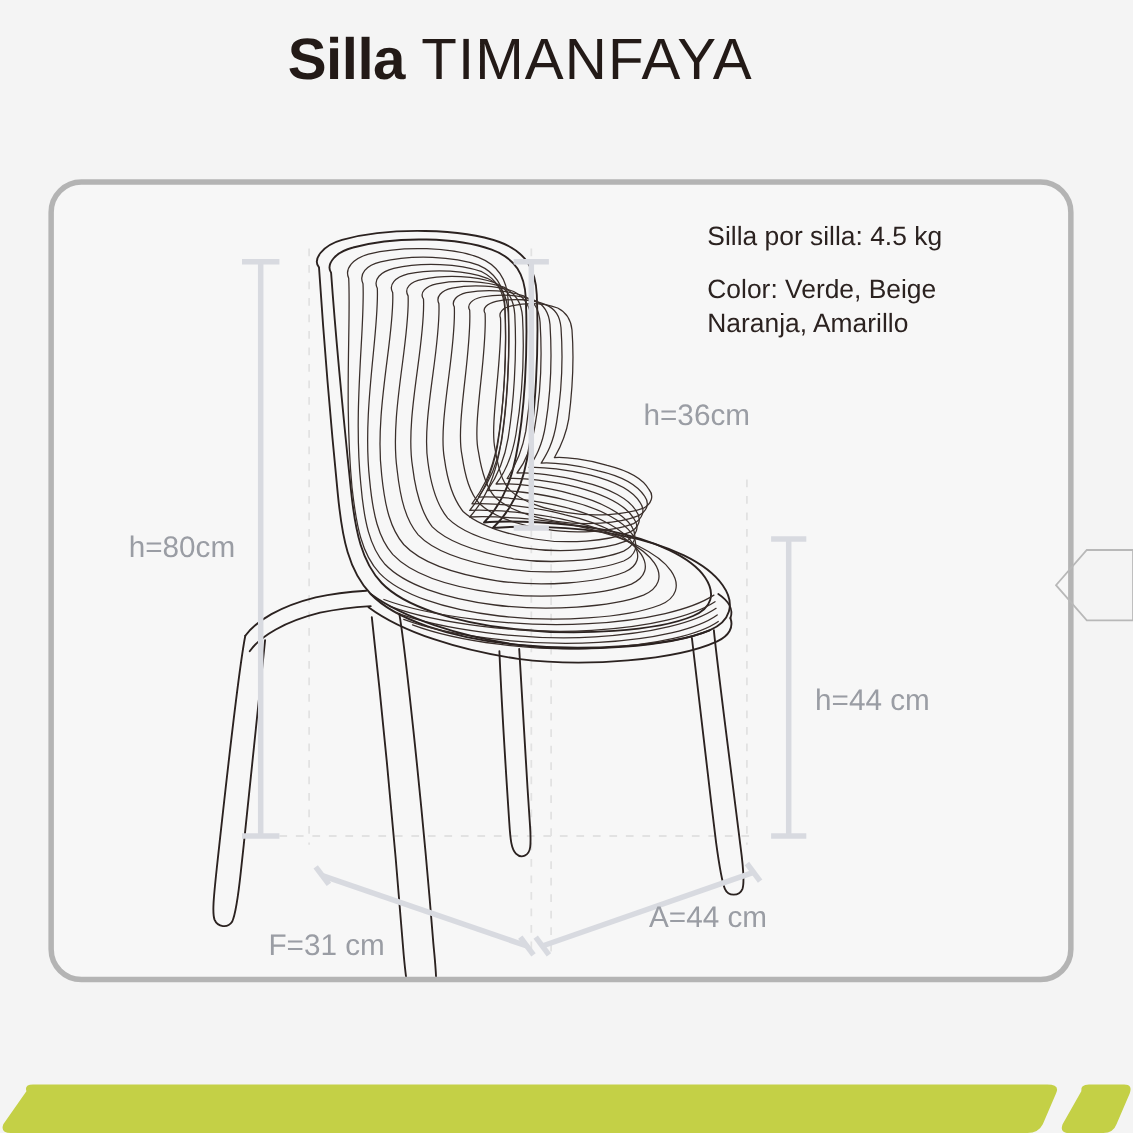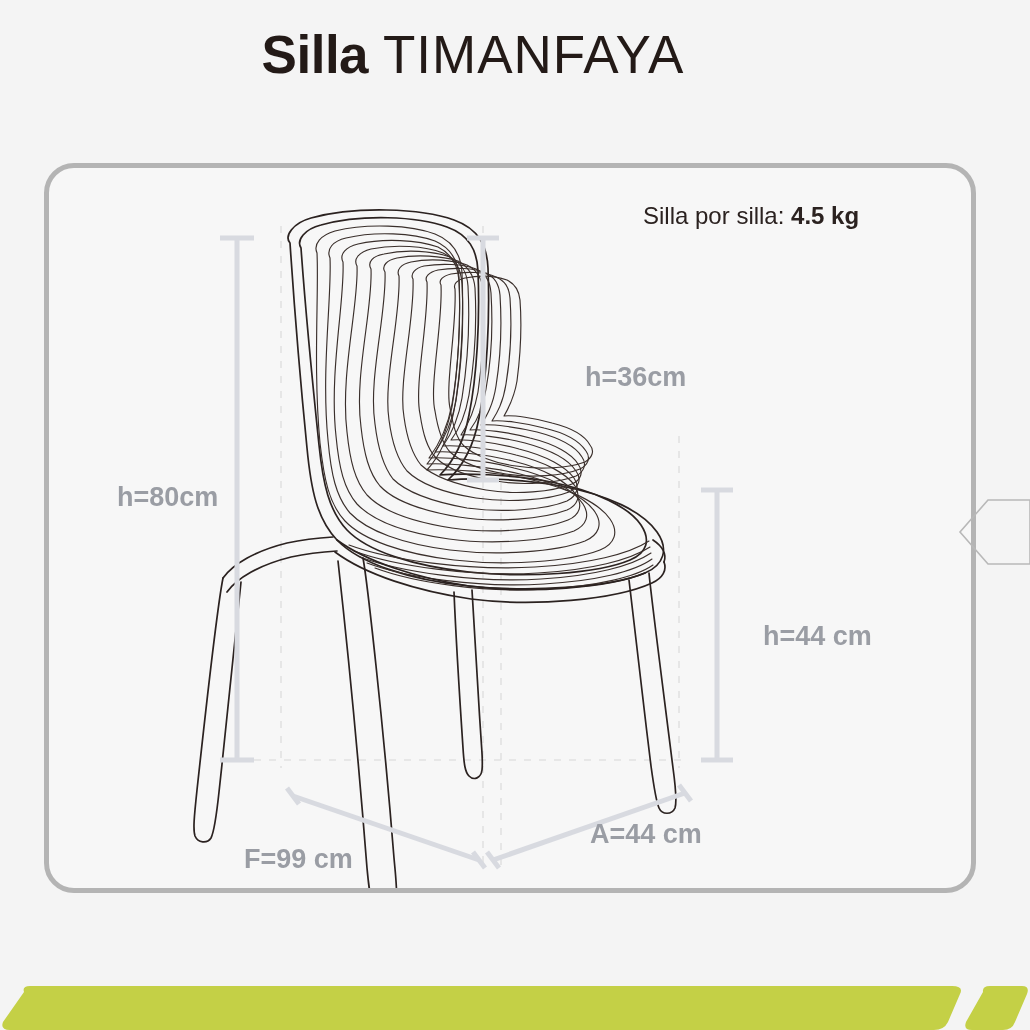--- a/index.html
+++ b/index.html
@@ -63,41 +63,41 @@
     text-align: left;
   }
   .info-line {
     color: #2b2220;
     font-size: 24px;
     line-height: 1.32;
     font-weight: 400;
     margin-bottom: 16px;
   }
   .info-line:last-child { margin-bottom: 0; }
-  .info-line b { font-weight: 700; }
+  .info-line b { font-weight: 400; }
 
   
   .stage {
     position: absolute;
     inset: 0;
   }
   .stage svg { display: block; width: 100%; height: 100%; }
 
   
   .dim-label {
     position: absolute;
     color: #9a9da4;
     font-size: 27px;
-    font-weight: 700;
+    font-weight: 400;
     white-space: nowrap;
     line-height: 1;
   }
   .dim-h80  { left: 68px;  top: 316px; }
   .dim-h36  { left: 536px; top: 196px; }
-  .dim-h44  { left: 714px; top: 455px; }
+  .dim-h44  { left: 692px; top: 455px; }
   .dim-f55  { left: 195px; top: 678px; }
   .dim-a44  { left: 541px; top: 653px; }
 
   
   .edge-arrow {
     position: absolute;
     right: 0;
     top: 497px;
     width: 72px;
     height: 70px;
@@ -262,26 +262,29 @@
           <line class="dimC" x1="630" y1="617" x2="642" y2="633"></line>
         </g>
       </g>
 
     </svg>
   </div>
 
   <div class="dim-label dim-h80">h=80cm</div>
   <div class="dim-label dim-h36">h=36cm</div>
   <div class="dim-label dim-h44">h=44 cm</div>
-  <div class="dim-label dim-f55">F=99 cm</div>
+  <div class="dim-label dim-f55">F=31 cm</div>
   <div class="dim-label dim-a44">A=44 cm</div>
 
   <div class="info-block">
     <div class="info-line">
       <span>Silla por silla: </span><b>4.5 kg</b>
+    </div>
+    <div class="info-line">
+      <span>Color: </span><b>Verde, Beige</b><br><b>Naranja, Amarillo</b>
     </div>
   </div>
 
 </div>
 
 <div class="edge-arrow">
   <svg width="72" height="70" viewBox="0 0 72 70" aria-hidden="true">
     <path d="M30 3 L72 3 L72 67 L30 67 L2 35 Z" fill="none" stroke="#b8b8b8" stroke-width="1.6"></path>
   </svg>
 </div>

